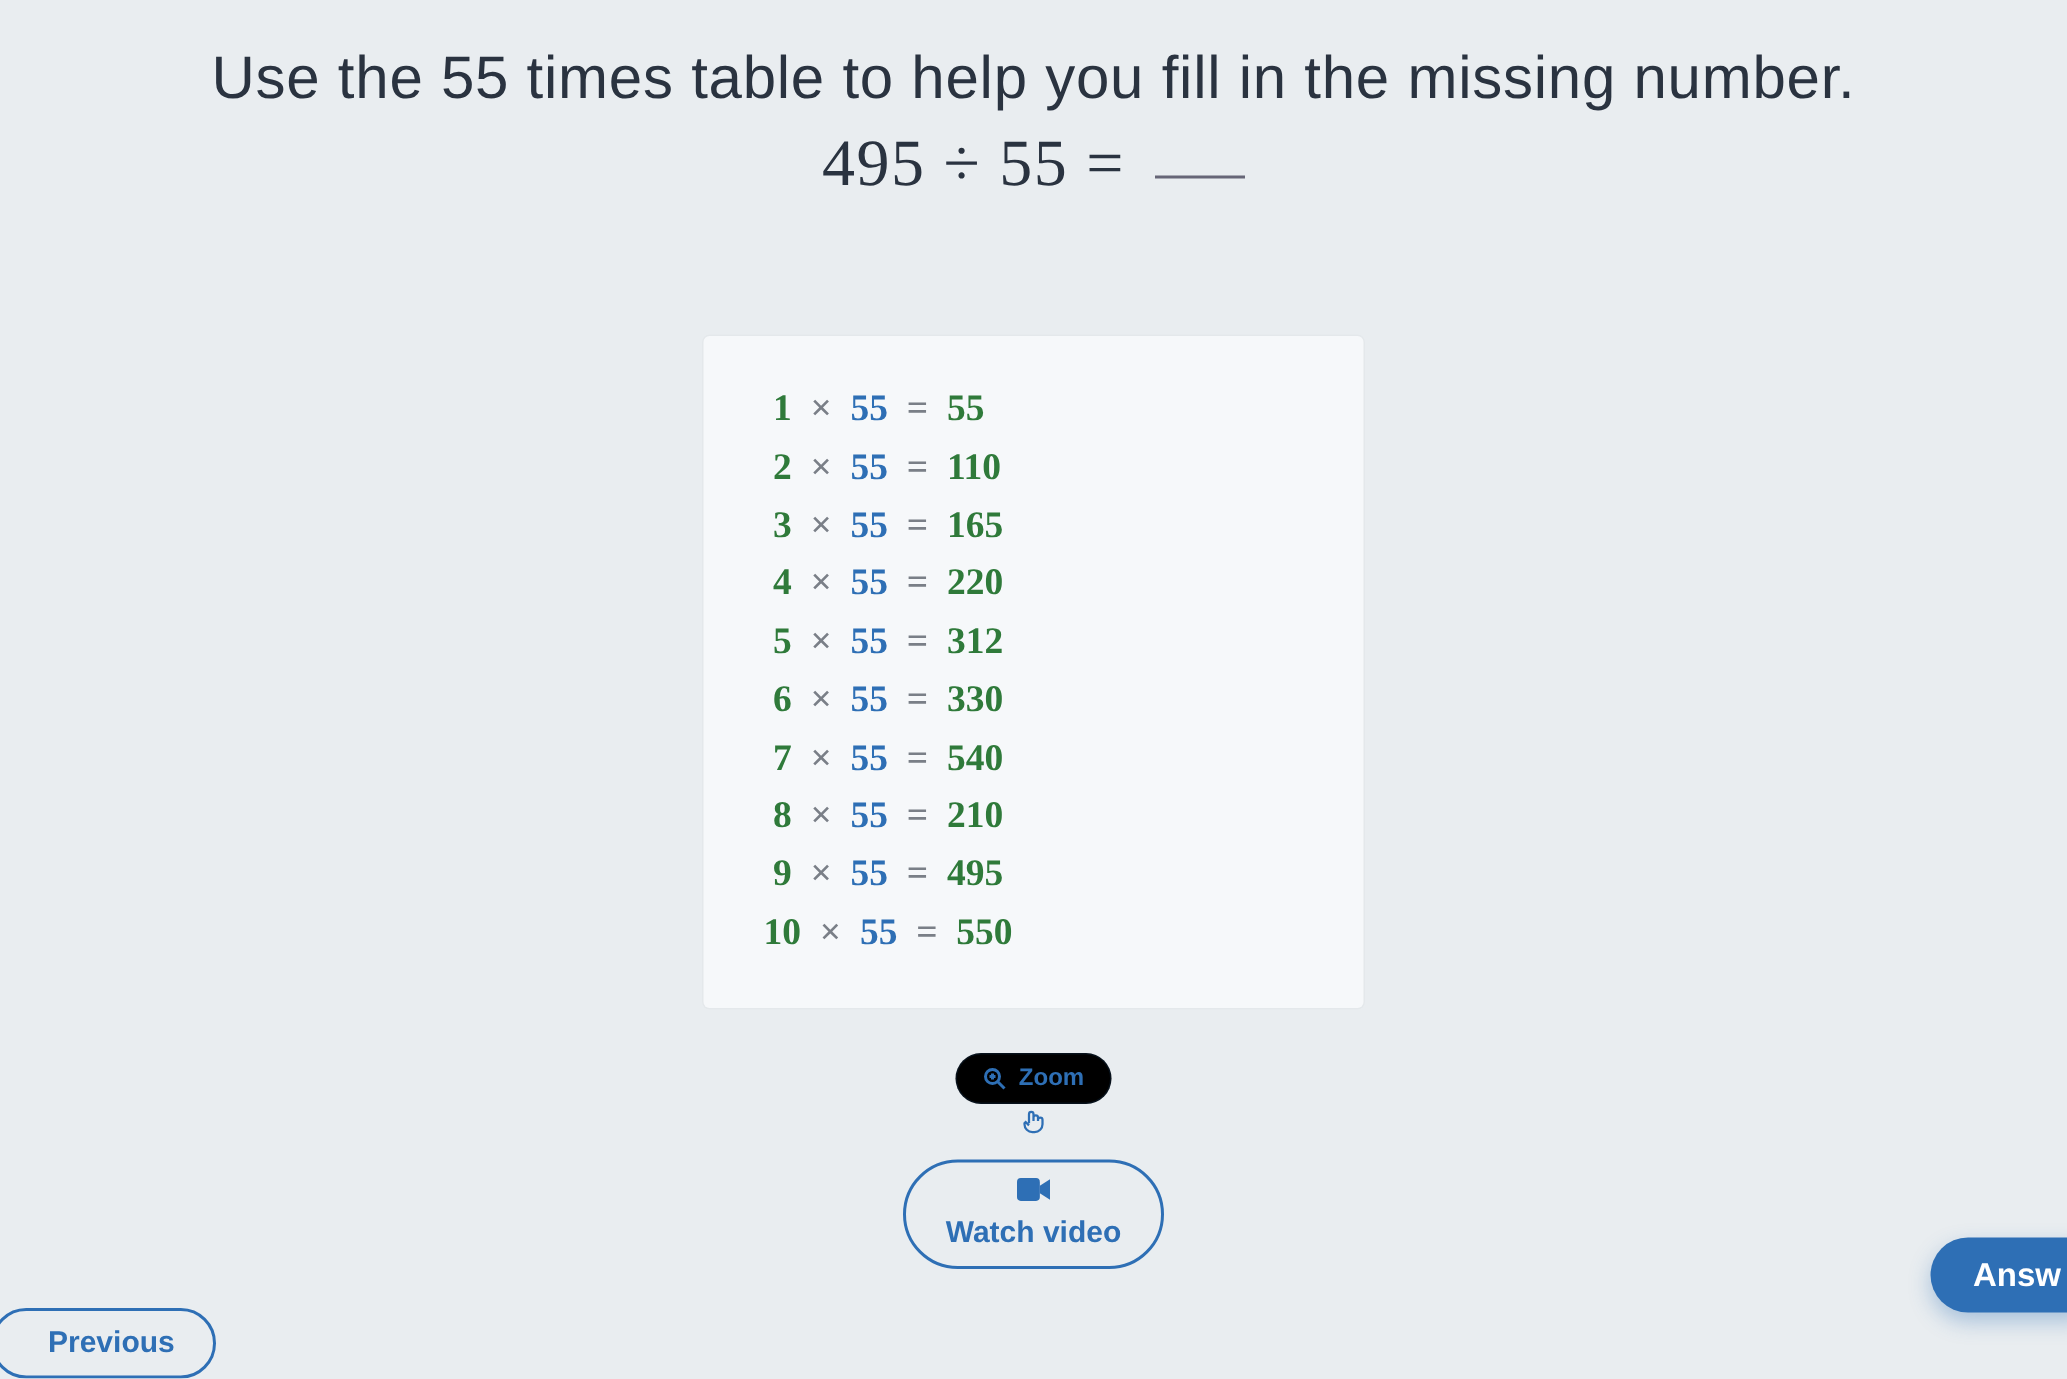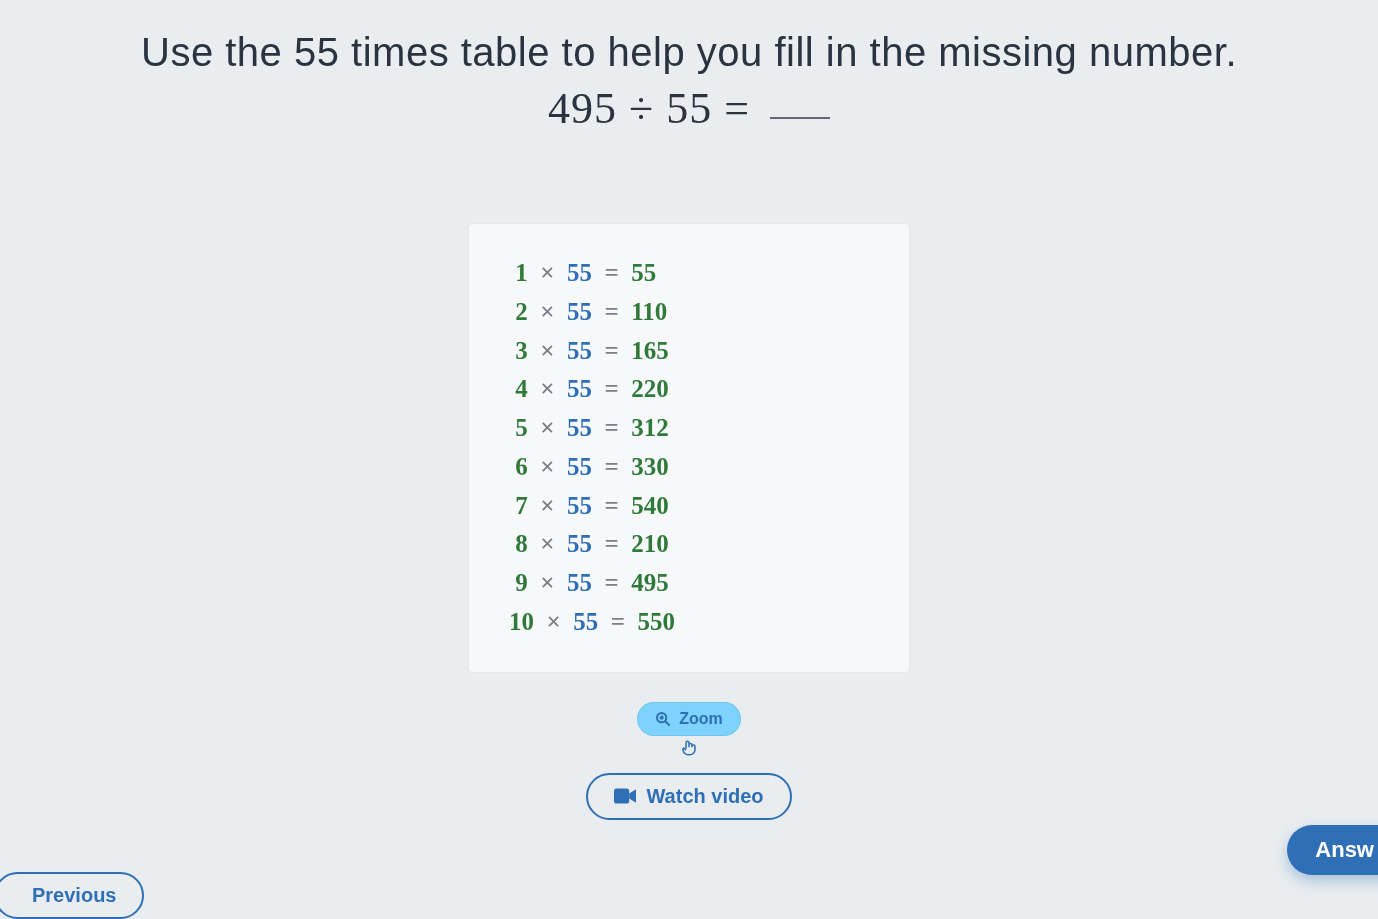--- a/index.html
+++ b/index.html
@@ -56,21 +56,21 @@
   .tt-base { color: #2e6fb5; }
   .tt-prod { color: #2f7a3a; }
   .controls {
     text-align: center;
     margin-top: 30px;
   }
   .zoom-btn {
     display: inline-flex;
     align-items: center;
     gap: 8px;
-    background: #7dd3fc;
+    background: #000000;
     color: #2e6fb5;
     border: none;
     border-radius: 18px;
     padding: 8px 18px;
     font-size: 16px;
     font-weight: 600;
     cursor: pointer;
     box-shadow: inset 0 0 0 1px rgba(46,111,181,0.15);
   }
   .cursor-icon {
@@ -85,20 +85,21 @@
     gap: 10px;
     background: transparent;
     color: #2e6fb5;
     border: 2px solid #2e6fb5;
     border-radius: 999px;
     padding: 10px 26px;
     font-size: 20px;
     font-weight: 600;
     cursor: pointer;
     margin-top: 4px;
+    flex-direction: column;
   }
   .prev-btn {
     position: absolute;
     left: -6px;
     bottom: 0;
     background: transparent;
     color: #2e6fb5;
     border: 2px solid #2e6fb5;
     border-radius: 999px;
     padding: 10px 26px 10px 36px;

